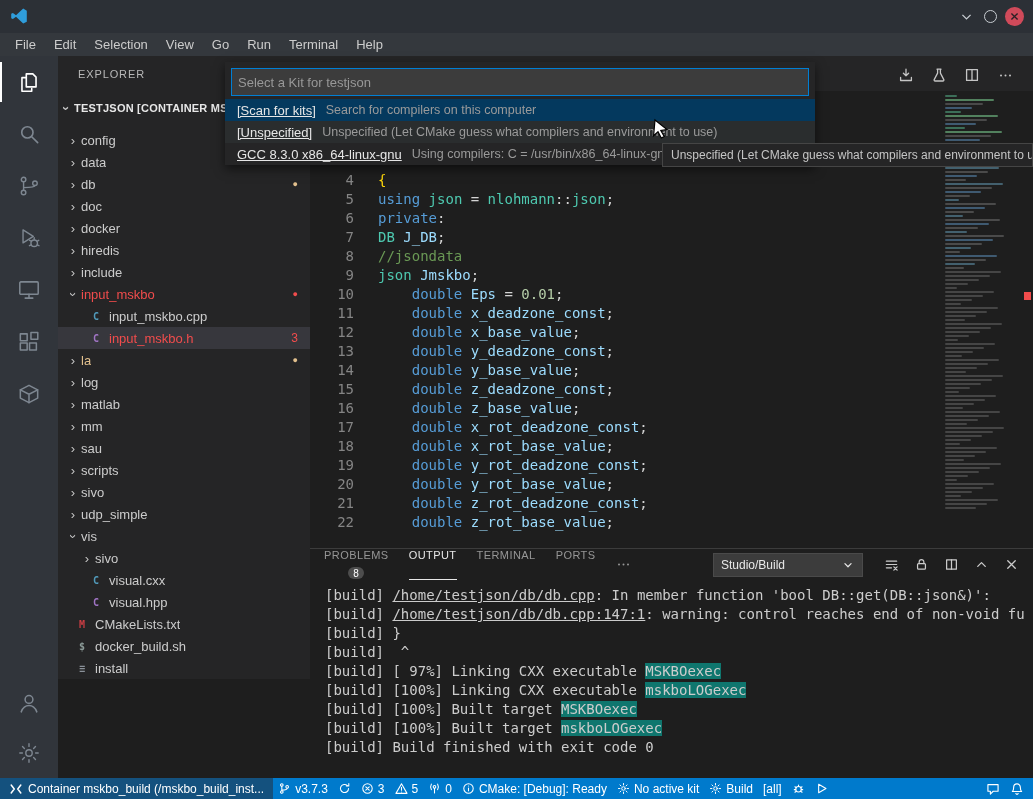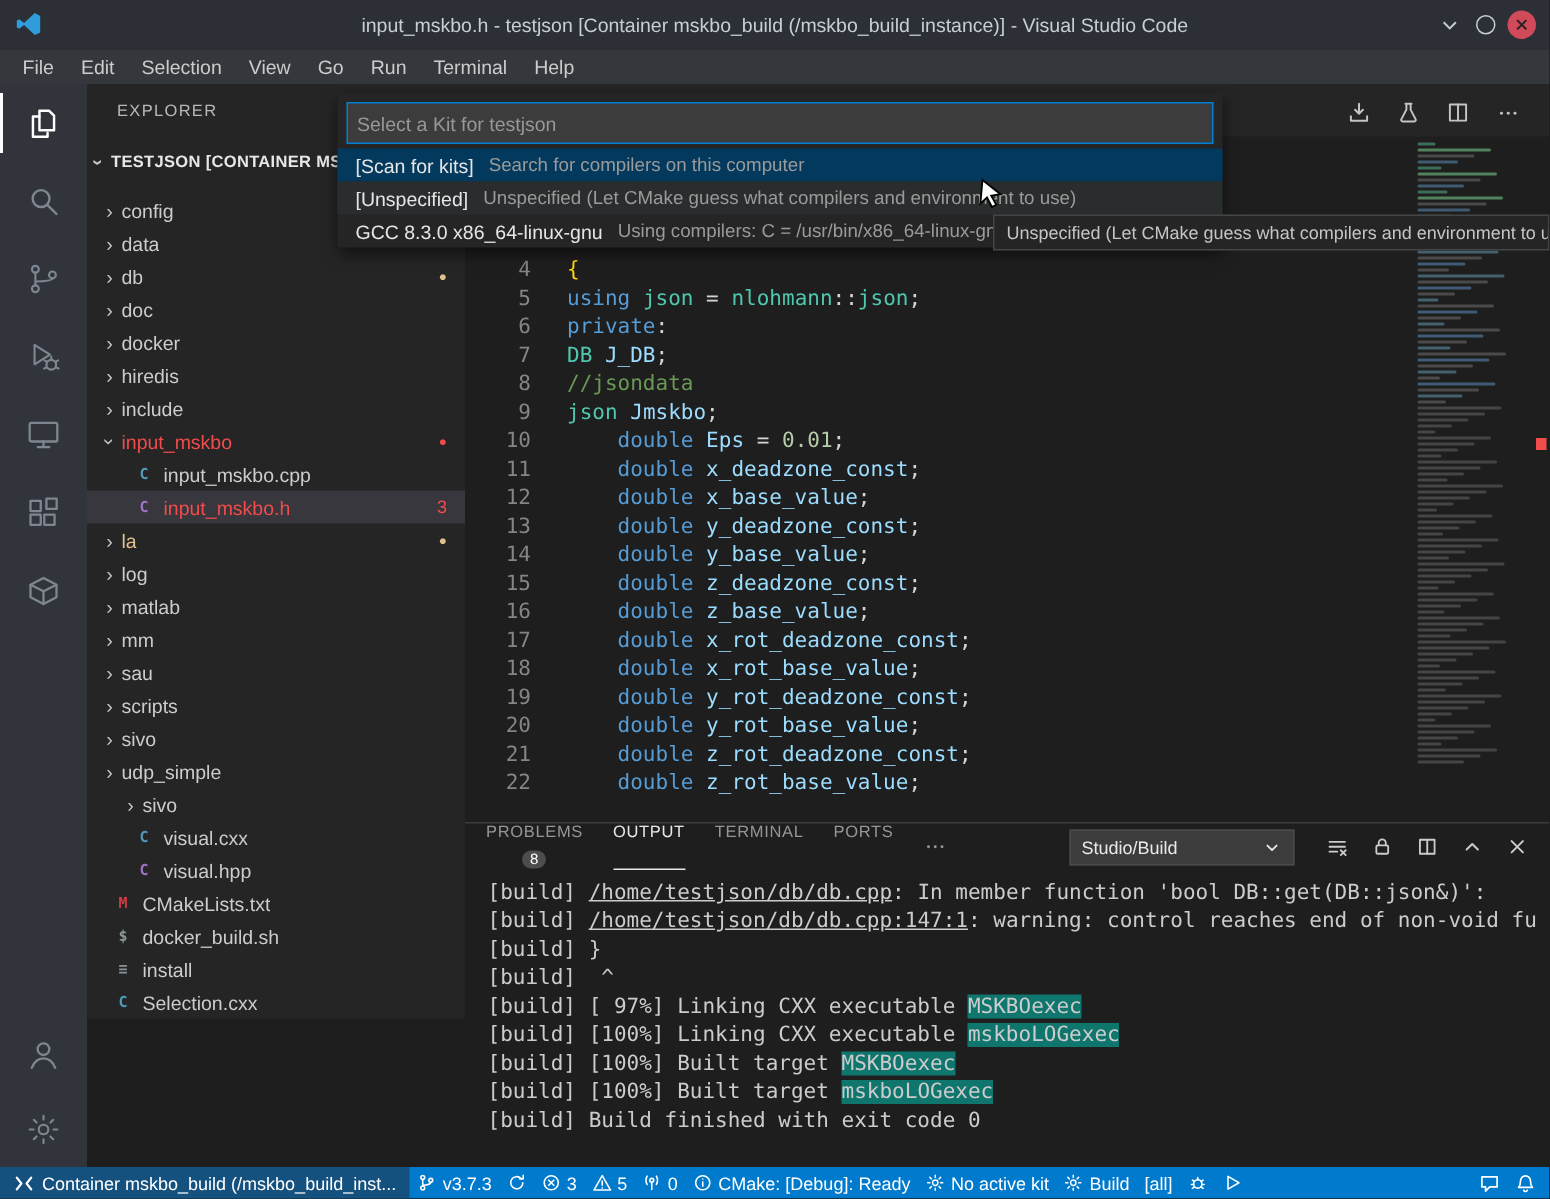--- a/index.html
+++ b/index.html
@@ -81,38 +81,37 @@
 
   
   .quickpick { position:absolute; left:225px; top:62px; width:590px; background:#252526; box-shadow:0 4px 10px rgba(0,0,0,.55); z-index:100; padding:6px 6px 0 6px; }
   .qp-input { height:28px; background:#3c3c3c; border:1px solid #007fd4; display:flex; align-items:center; padding:0 6px; }
   .qp-input input { width:100%; background:transparent; border:none; outline:none; color:#cccccc; font-size:13px; font-family:"Liberation Sans",sans-serif; }
   .qp-input input::placeholder { color:#989898; }
   .qp-list { margin:3px -6px 0 -6px; }
   .qp-row { height:22px; display:flex; align-items:center; padding:0 12px; font-size:13px; white-space:nowrap; overflow:hidden; }
   .qp-row.focused { background:#04395e; }
   .qp-row.hovered { background:#2a2d2e; }
-  .qp-label { color:#e6e6e6; flex:none; }
+  .qp-label { color:#e6e6e6; flex:none;text-decoration:underline; }
   .qp-desc { color:#9a9a9a; margin-left:10px; font-size:12.5px; }
 
   .hover-tooltip { position:absolute; left:662px; top:143px; width:371px; height:24px; background:#252526; border:1px solid #454545; color:#c5c5c5; font-size:12px; display:flex; align-items:center; padding:0 8px; z-index:120; white-space:nowrap; overflow:hidden; }
   .cursor { position:absolute; left:650px; top:118px; z-index:200; }
 </style>
 </head>
 <body>
 
 <div id="root">
 
   <div class="titlebar">
     <span class="vslogo icon">
       <svg width="18" height="18" viewBox="0 0 18 18">
           <path d="M13.2 1.6L6 8.3 2.9 5.9 1.2 6.7v4.6l1.7.8L6 9.7l7.2 6.7 3.6-1.7v-11z" fill="#2f9ddb"></path>
         </svg>
     </span>
-    <div class="window-title">input_mskbo.h - testjson [Container mskbo_build (/mskbo_build_instance)] - Visual Studio Code</div>
     <div class="winctrls">
       <span class="wbtn">
         <svg width="13" height="13" viewBox="0 0 16 16" fill="none" stroke="currentColor" stroke-width="1.6">
             <path d="M3 6l5 5 5-5"></path>
           </svg>
       </span>
       <span class="wbtn max"></span>
       <span class="wbtn close">
         <svg width="11" height="11" viewBox="0 0 16 16" fill="none" stroke="currentColor" stroke-width="2">
             <path d="M3.5 3.5l9 9M12.5 3.5l-9 9"></path>
@@ -291,20 +290,24 @@
           <span class="chev">›</span>
           <span class="tlabel" style="">scripts</span>
         </div>
         <div class="tree-row" style="padding-left:7px">
           <span class="chev">›</span>
           <span class="tlabel" style="">sivo</span>
         </div>
         <div class="tree-row" style="padding-left:7px">
           <span class="chev">›</span>
           <span class="tlabel" style="">udp_simple</span>
+        </div>
+        <div class="tree-row" style="padding-left:7px">
+          <span class="chev open">›</span>
+          <span class="tlabel" style="">vis</span>
         </div>
         <div class="tree-row" style="padding-left:21px">
           <span class="chev">›</span>
           <span class="tlabel" style="">sivo</span>
         </div>
         <div class="tree-row" style="padding-left:30px">
           <span class="ficon" style="color:#519aba">C</span>
           <span class="tlabel" style="">visual.cxx</span>
         </div>
         <div class="tree-row" style="padding-left:30px">

